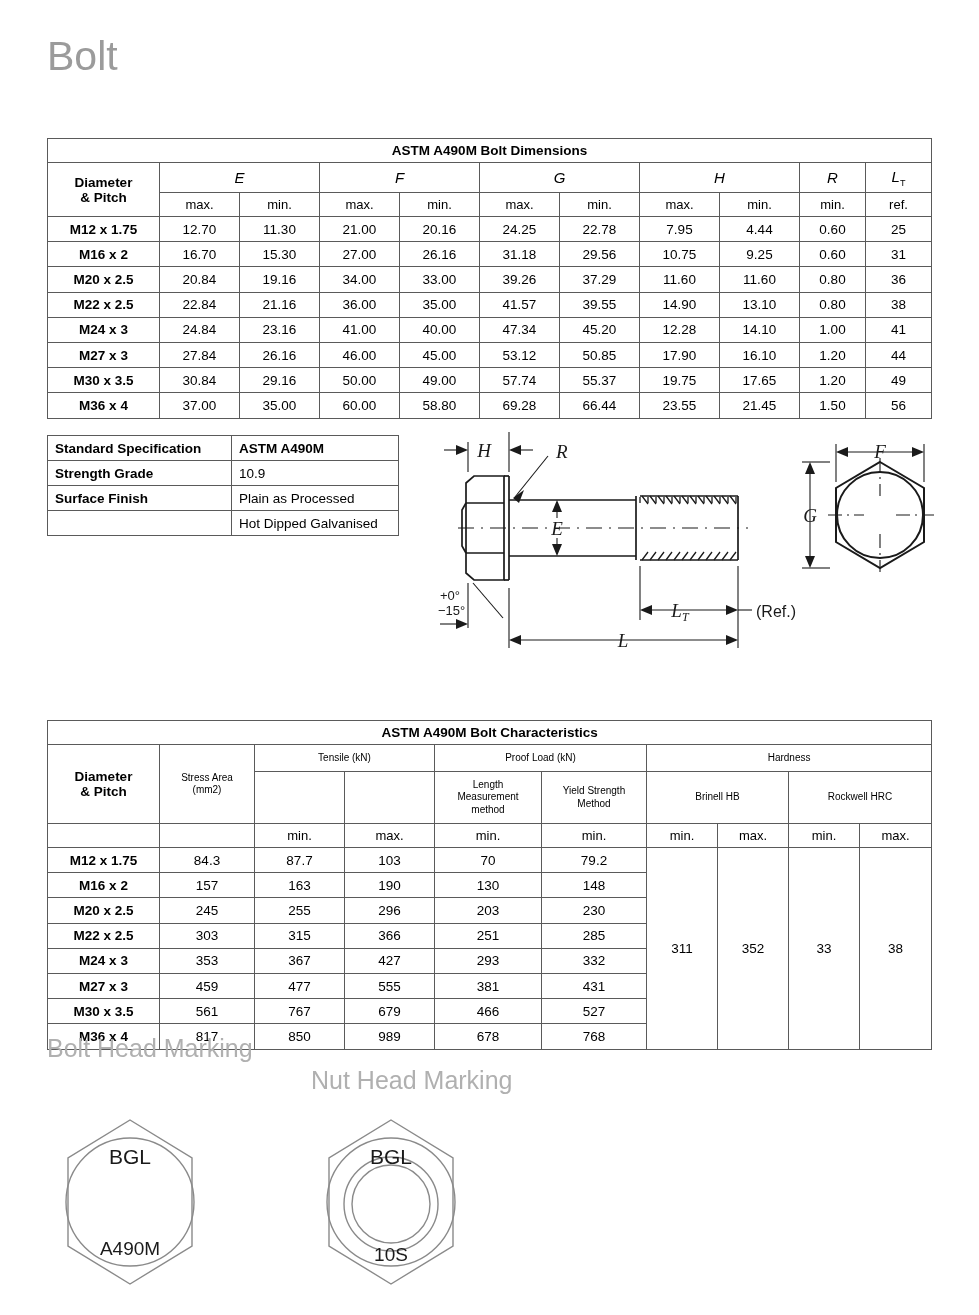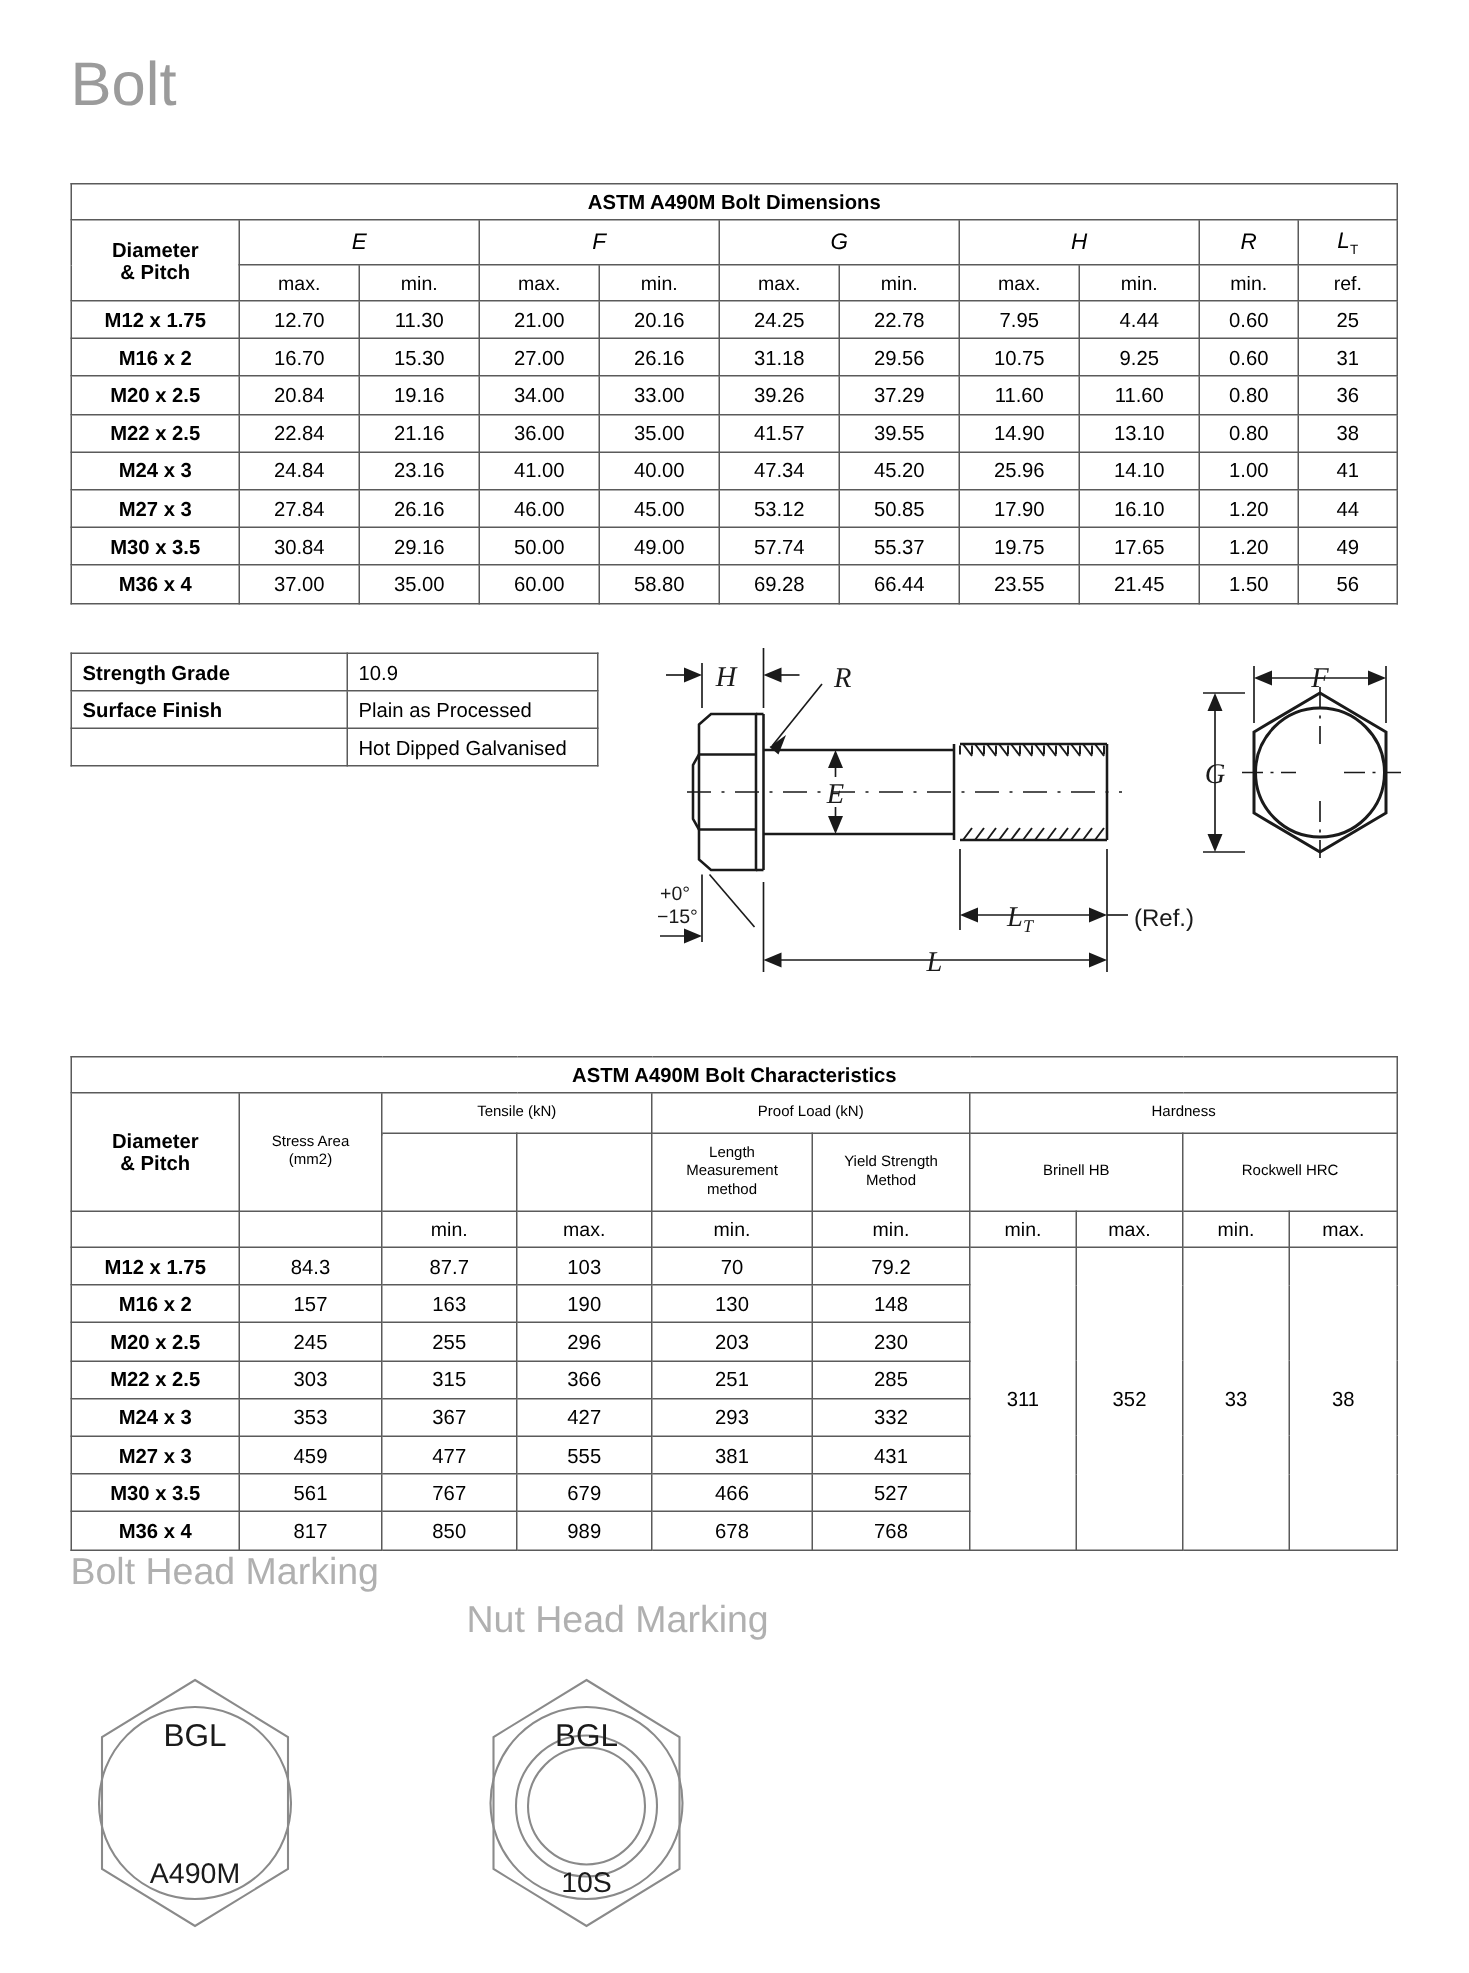--- a/index.html
+++ b/index.html
@@ -18,20 +18,21 @@
     position: absolute; left: 47px; top: 36px;
     font-size: 41px; font-weight: 400;
     color: #9b9b9b; letter-spacing: 0px; line-height: 1;
   }
 
   
   table.spec {
     border-collapse: collapse;
     table-layout: fixed;
     background: #fff;
+    margin-top: 16px;
   }
   table.spec td, table.spec th {
     border: 1px solid #5a5a5a;
     text-align: center;
     vertical-align: middle;
     font-weight: 400;
     padding: 0;
   }
   table.spec .banner {
     font-weight: bold;
@@ -217,21 +218,21 @@
           <td class="val">38</td>
         </tr>
         <tr>
           <td class="val dia">M24 x 3</td>
           <td class="val">24.84</td>
           <td class="val">23.16</td>
           <td class="val">41.00</td>
           <td class="val">40.00</td>
           <td class="val">47.34</td>
           <td class="val">45.20</td>
-          <td class="val">25.96</td>
+          <td class="val">12.28</td>
           <td class="val">14.10</td>
           <td class="val">1.00</td>
           <td class="val">41</td>
         </tr>
         <tr>
           <td class="val dia">M27 x 3</td>
           <td class="val">27.84</td>
           <td class="val">26.16</td>
           <td class="val">46.00</td>
           <td class="val">45.00</td>
@@ -270,20 +271,24 @@
         </tr>
       </tbody>
   </table>
 
   <table class="tbl-material">
     <colgroup>
         <col style="width:184px">
         <col style="width:167px">
       </colgroup>
     <tbody id="mat-body">
+        <tr>
+          <td class="k">Standard Specification</td>
+          <td style="font-weight: bold;">ASTM A490M</td>
+        </tr>
         <tr>
           <td class="k">Strength Grade</td>
           <td>10.9</td>
         </tr>
         <tr>
           <td class="k">Surface Finish</td>
           <td>Plain as Processed</td>
         </tr>
         <tr>
           <td class="k" style="border-top: none;">&nbsp;</td>

